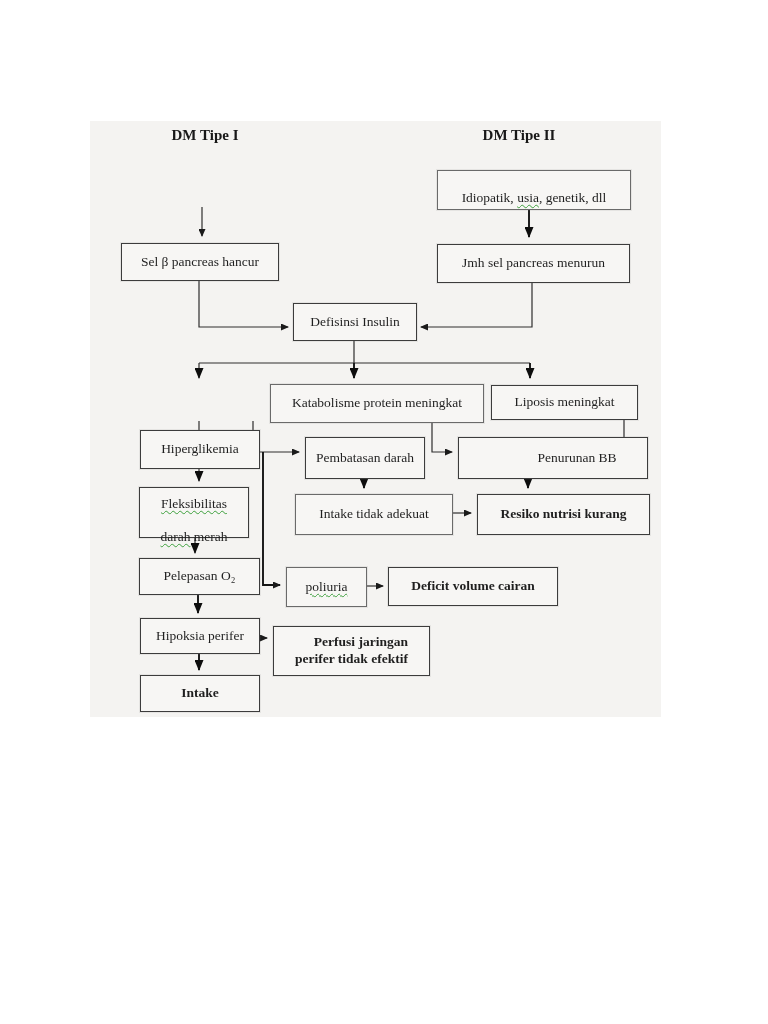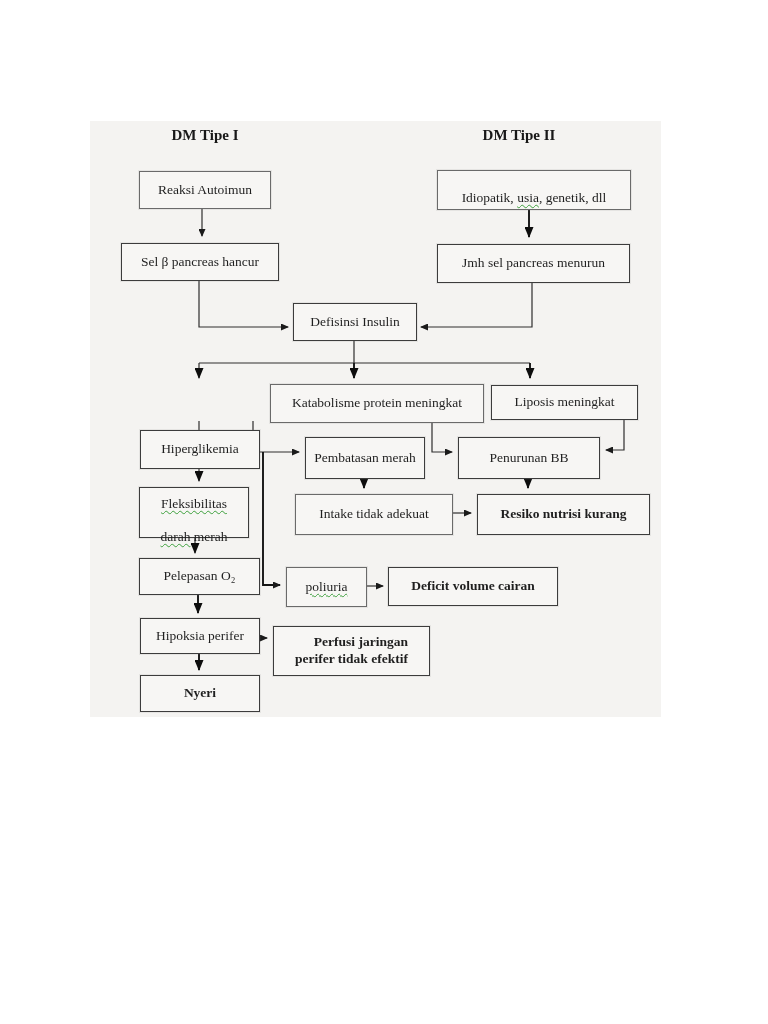--- a/index.html
+++ b/index.html
@@ -90,41 +90,40 @@
         <path class="ln" d="M365,586 H383" marker-end="url(#arrS)"></path>
       </g>
     <g>
         <path class="ln" d="M258,638 H267" marker-end="url(#arrS)"></path>
       </g>
     <g>
         <path class="lnb" d="M199,652 V670" marker-end="url(#arrL)"></path>
       </g>
   </svg>
 
-  <div class="node" style="left:139px;top:171px;width:130px;height:36px;">Reaksi Autoimun</div>
 
   <div class="node" style="left:437px;top:170px;width:192px;height:38px;"><span>
     <span>Idiopatik, </span><span class="sq">usia</span><span>, genetik, dll</span></span>
   </div>
 
   <div class="node strong" style="left:121px;top:243px;width:156px;height:36px;">Sel β pancreas hancur</div>
 
   <div class="node strong" style="left:437px;top:244px;width:191px;height:37px;">Jmh sel pancreas menurun</div>
 
   <div class="node strong" style="left:293px;top:303px;width:122px;height:36px;">Defisinsi Insulin</div>
 
   <div class="node strong" style="left:140px;top:384px;width:118px;height:37px;margin-top:46px;">Hiperglikemia</div>
 
   <div class="node" style="left:270px;top:384px;width:212px;height:37px;text-align:center;">Katabolisme protein meningkat</div>
 
   <div class="node strong" style="left:491px;top:385px;width:145px;height:33px;">Liposis meningkat</div>
 
-  <div class="node strong" style="left:305px;top:437px;width:118px;height:40px;">Pembatasan merah</div>
+  <div class="node strong" style="left:305px;top:437px;width:118px;height:40px;">Pembatasan darah</div>
 
-  <div class="node strong" style="left:458px;top:437px;width:140px;height:40px;">Penurunan BB</div>
+  <div class="node strong" style="left:458px;top:437px;width:140px;height:40px;padding-left:48px;">Penurunan BB</div>
 
   <div class="node strong" style="left:139px;top:487px;width:108px;height:49px;"><span>
     <span class="sq">Fleksibilitas</span><br>
     <span class="sq">darah</span><span> merah</span></span>
   </div>
 
   <div class="node" style="left:295px;top:494px;width:156px;height:39px;">Intake tidak adekuat</div>
 
   <div class="node strong bold" style="left:477px;top:494px;width:171px;height:39px;">Resiko nutrisi kurang</div>
 
@@ -132,14 +131,14 @@
 
   <div class="node sq" style="left:286px;top:567px;width:79px;height:38px;">poliuria</div>
 
   <div class="node strong bold" style="left:388px;top:567px;width:168px;height:37px;">Deficit volume cairan</div>
 
   <div class="node strong" style="left:140px;top:618px;width:118px;height:34px;">Hipoksia perifer</div>
 
   <div class="node strong bold" style="left:273px;top:626px;width:155px;height:48px;">Perfusi jaringan
 perifer tidak efektif</div>
 
-  <div class="node strong bold" style="left:140px;top:675px;width:118px;height:35px;">Nyeri</div>
+  <div class="node strong bold" style="left:140px;top:675px;width:118px;height:35px;">Intake</div>
 </div>
 
 </body></html>

